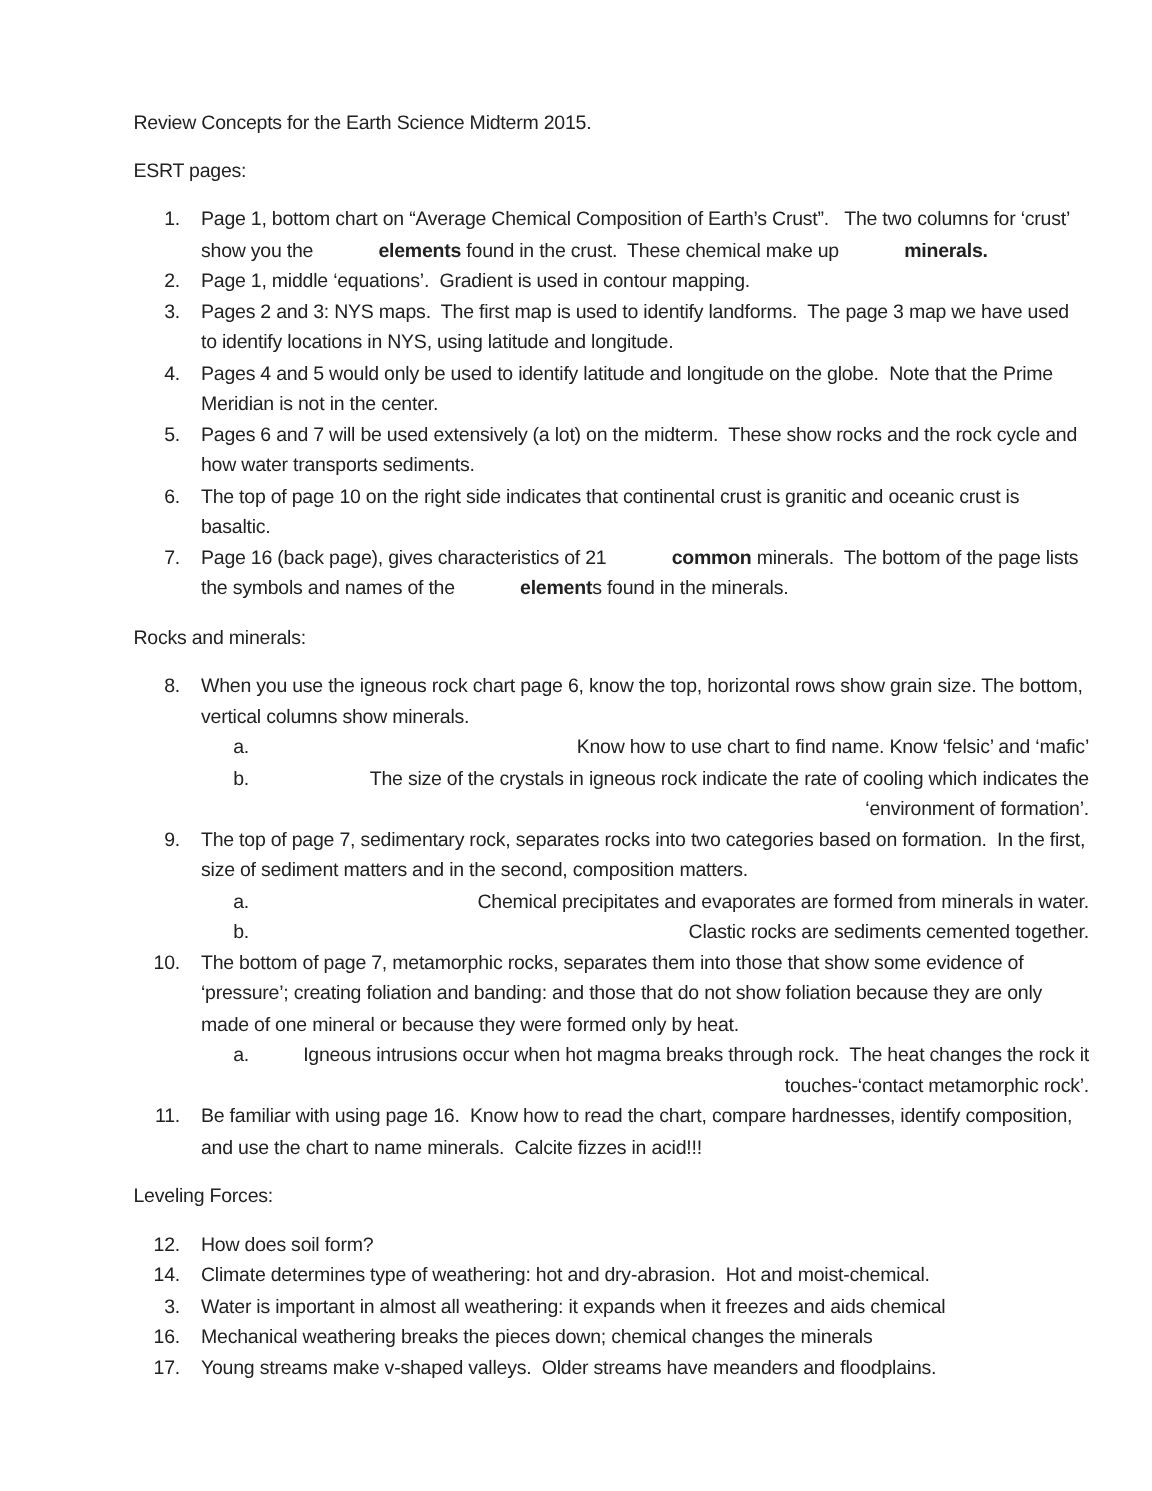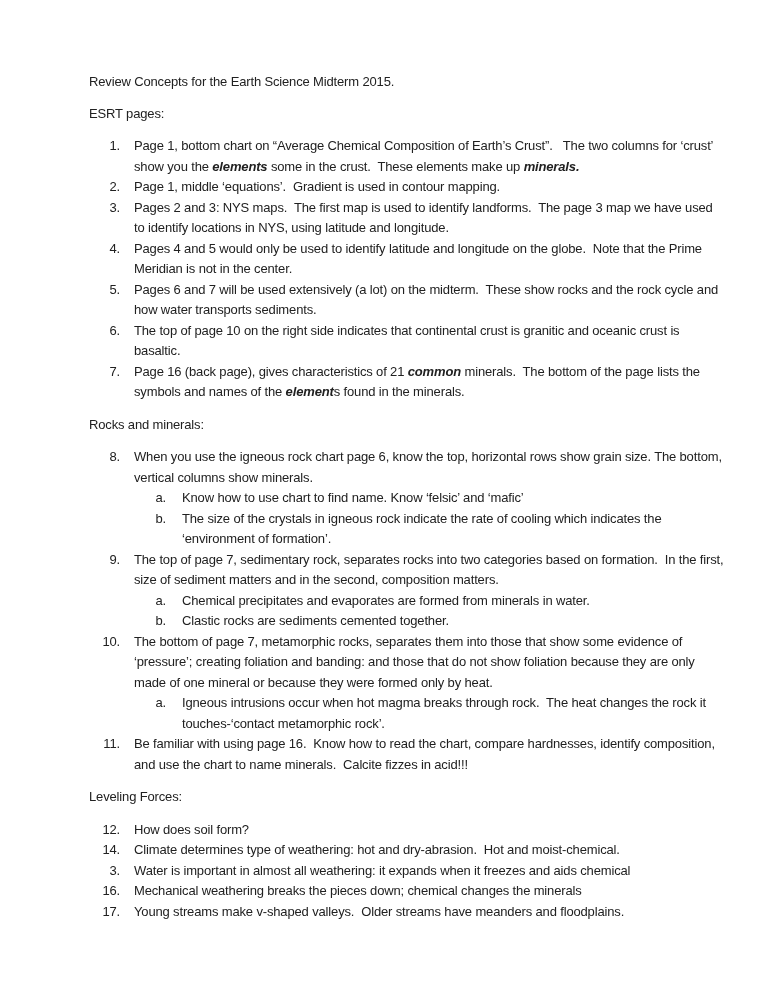--- a/index.html
+++ b/index.html
@@ -38,37 +38,37 @@
     text-align: right;
   }
   .item .text {
     flex: 1;
     white-space: pre-wrap;
   }
   .item.l1 .marker { width: 31px; }
   .item.l1 .text   { padding-left: 14px; }
   .item.l2 { padding-left: 48px; }
   .item.l2 .marker { width: 29px; }
-  .item.l2 .text   { padding-left: 16px; }
+  .item.l2 .text   { padding-left: 16px; text-align: right; }
   .bi {
     font-weight: bold;
-    font-style: italic;
+    margin-left: 40px;
   }
 </style>
 </head>
 <body>
 
 <div class="page">
   <p class="doc-title">Review Concepts for the Earth Science Midterm 2015.</p>
   <div>
       <p class="section-heading">ESRT pages:</p>
       <div class="list">
         <div class="item l1">
           <span class="marker">1.</span>
-          <span class="text"><span>Page 1, bottom chart on “Average Chemical Composition of Earth’s Crust”.   The two columns for ‘crust’ show you the </span><span class="bi">elements</span><span> some in the crust.  These elements make up </span><span class="bi">minerals.</span></span>
+          <span class="text"><span>Page 1, bottom chart on “Average Chemical Composition of Earth’s Crust”.   The two columns for ‘crust’ show you the </span><span class="bi">elements</span><span> found in the crust.  These chemical make up </span><span class="bi">minerals.</span></span>
         </div>
         <div class="item l1">
           <span class="marker">2.</span>
           <span class="text"><span>Page 1, middle ‘equations’.  Gradient is used in contour mapping.</span></span>
         </div>
         <div class="item l1">
           <span class="marker">3.</span>
           <span class="text"><span>Pages 2 and 3: NYS maps.  The first map is used to identify landforms.  The page 3 map we have used to identify locations in NYS, using latitude and longitude.</span></span>
         </div>
         <div class="item l1">

